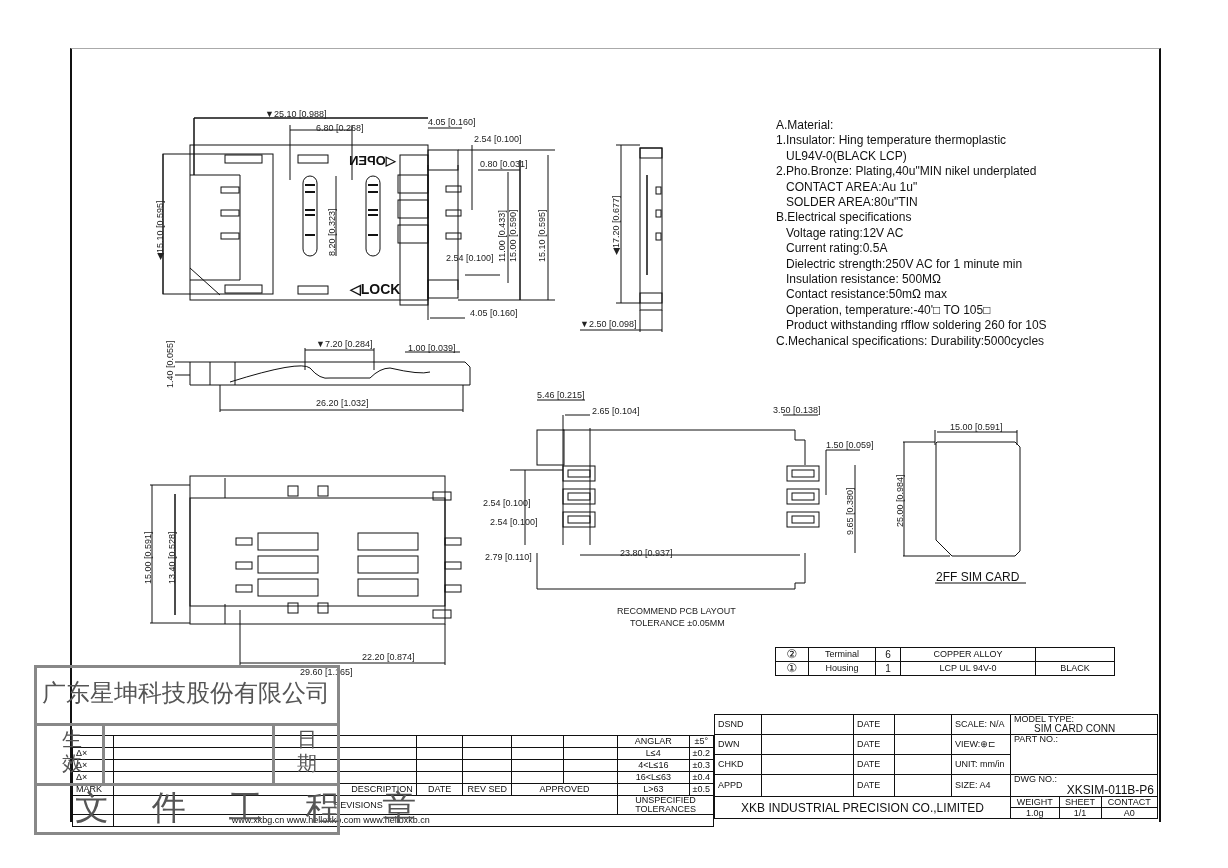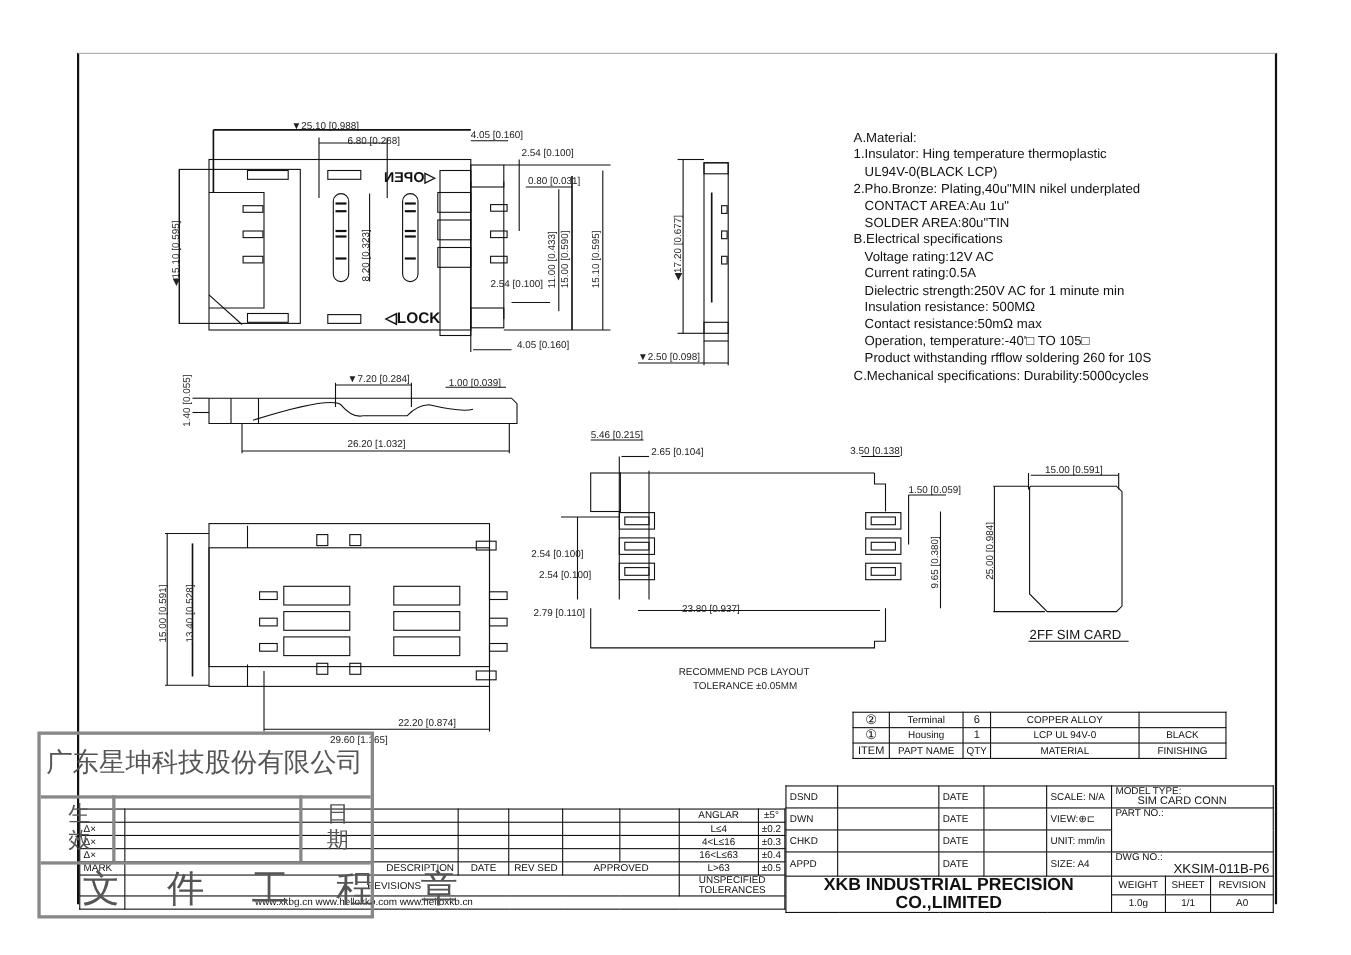--- a/index.html
+++ b/index.html
@@ -259,27 +259,20 @@
     <td style="width:130px;">COPPER ALLOY</td>
     <td></td>
   </tr>
   <tr>
     <td style="font-size:12px;">①</td>
     <td>Housing</td>
     <td style="font-size:10px;">1</td>
     <td>LCP UL 94V-0</td>
     <td>BLACK</td>
   </tr>
-  <tr>
-    <td style="font-size:10px;">ITEM</td>
-    <td>PAPT NAME</td>
-    <td>QTY</td>
-    <td>MATERIAL</td>
-    <td>FINISHING</td>
-  </tr>
 </tbody>
   </table>
 
 <table class="tb abs" style="left:72px;top:735px;width:642px;">
   <tbody>
       <tr style="height:12px;margin-left:32px;">
         <td style="width:34px;"></td>
         <td style="width:300px;"></td>
         <td style="width:40px;"></td>
         <td style="width:42px;"></td>
@@ -372,24 +365,24 @@
         <td></td>
         <td>DATE</td>
         <td></td>
         <td>SIZE: A4</td>
         <td colspan="3" style="vertical-align:top;">
           <div>DWG NO.:</div>
           <div style="text-align:right;font-size:12px;">XKSIM-011B-P6</div>
         </td>
       </tr>
   <tr style="height:11px;">
-        <td colspan="5" rowspan="2" style="font-size:16px;text-align:center;font-weight:bold;">XKB INDUSTRIAL PRECISION CO.,LIMITED</td>
+        <td colspan="5" rowspan="2" style="font-size:12px;text-align:center;">XKB INDUSTRIAL PRECISION CO.,LIMITED</td>
         <td style="text-align:center;">WEIGHT</td>
         <td style="text-align:center;">SHEET</td>
-        <td style="text-align:center;">REVISION</td>
+        <td style="text-align:center;">CONTACT</td>
       </tr>
   <tr style="height:11px;">
         <td style="text-align:center;">1.0g</td>
         <td style="text-align:center;">1/1</td>
         <td style="text-align:center;">A0</td>
       </tr>
 </tbody>
   </table>
 
 <div class="cnstamp" style="left:34px;top:665px;width:306px;height:170px;">

